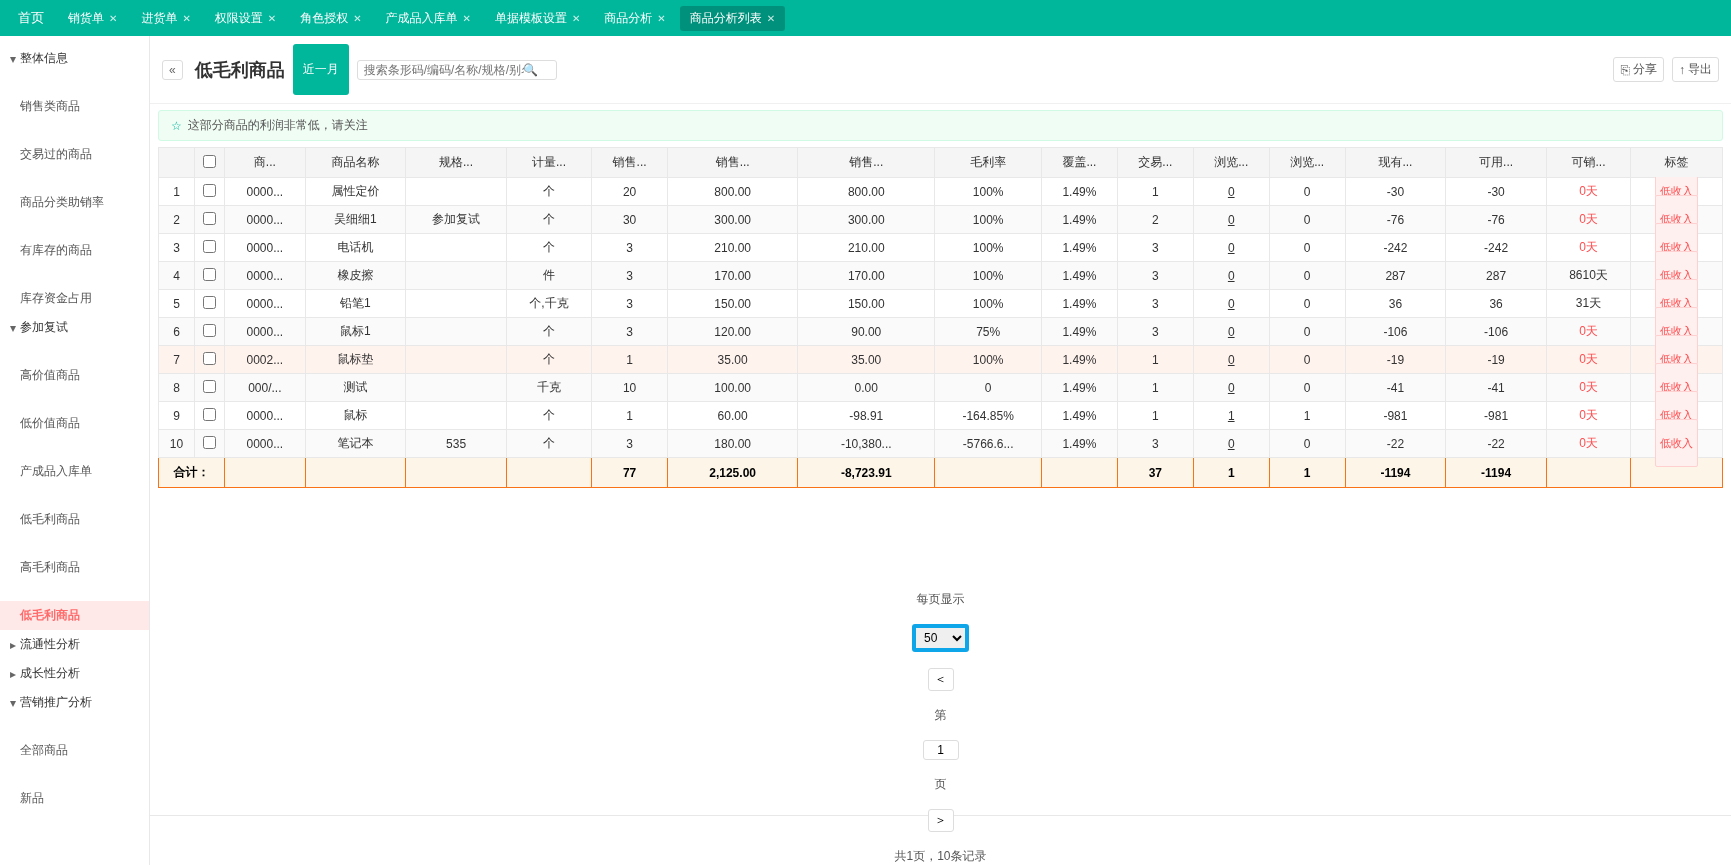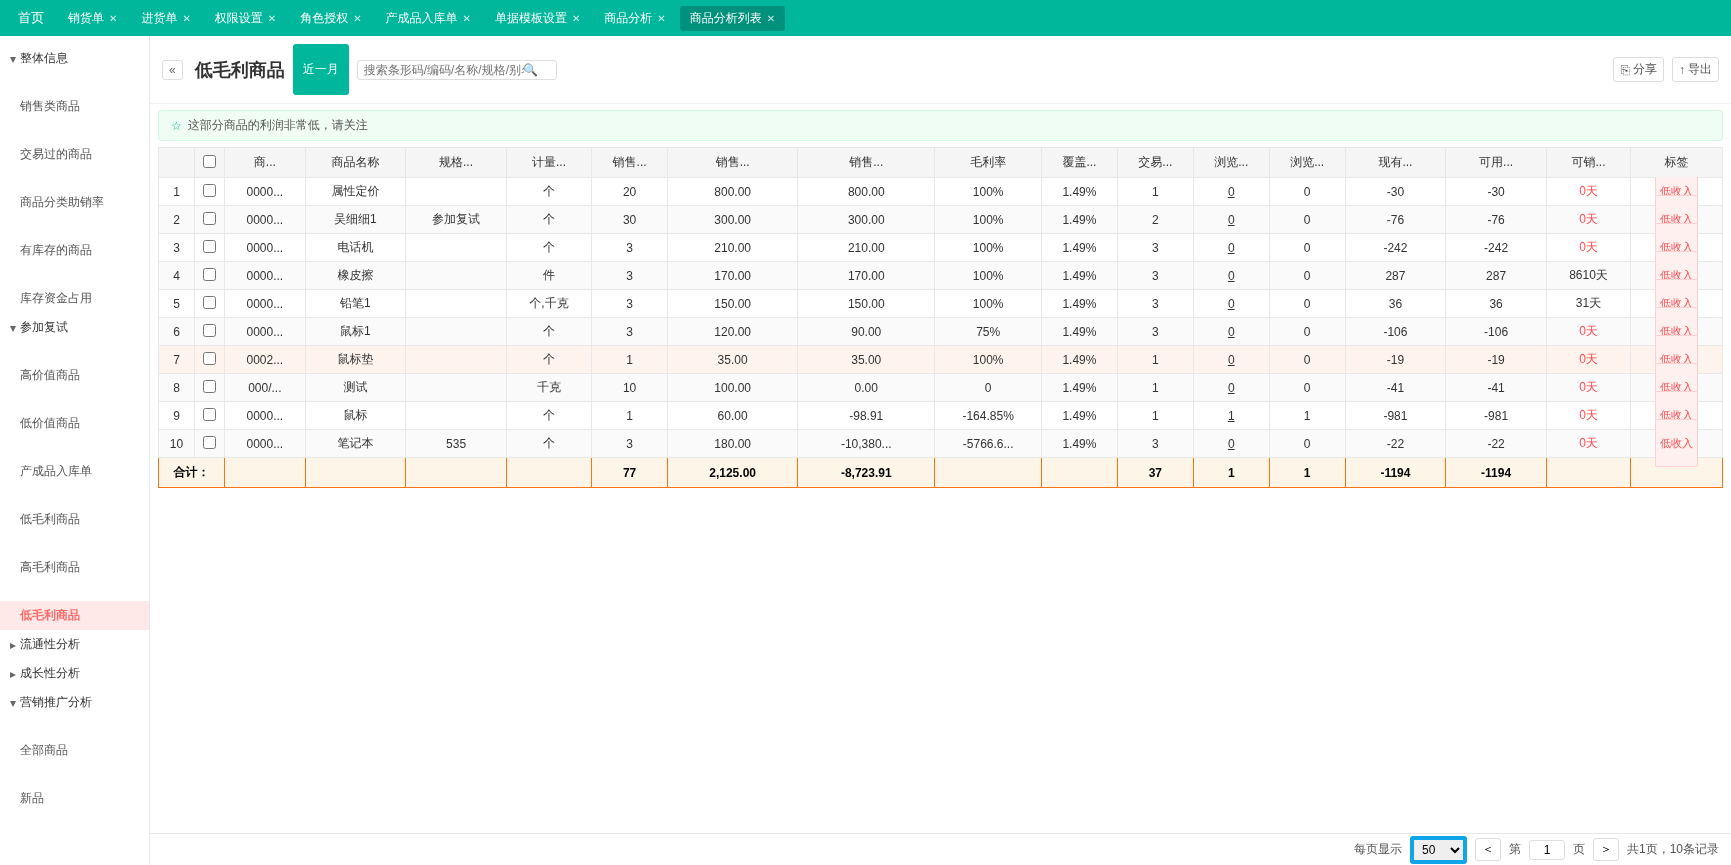--- a/index.html
+++ b/index.html
@@ -191,30 +191,31 @@
     .tfoot-row td {
       background: #fdf6e8;
       font-weight: bold;
       border: 1px solid #f97316;
       padding: 6px 13px;
       text-align: center;
     }
 
     
     .footer {
-      height: 32px;
+      height: 50px;
       background: #fff;
       border-top: 1px solid #e8e8e8;
       display: flex;
       align-items: center;
       justify-content: flex-end;
       padding: 0 12px;
-      gap: 8px;
+      gap: 16px;
       font-size: 12px;
       color: #555;
+      flex-direction: column;
     }
     .page-size-select {
       border: 4px solid #0ea5e9;
       border-radius: 3px;
       padding: 2px 4px;
     }
     .page-btn {
       border: 1px solid #ddd;
       background: #fff;
       border-radius: 3px;

